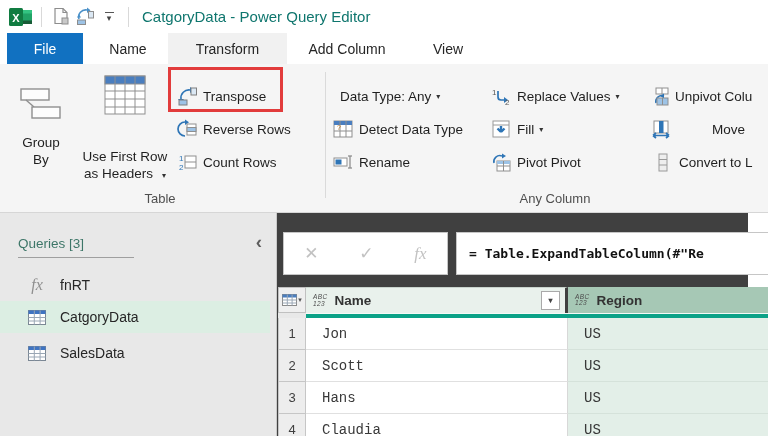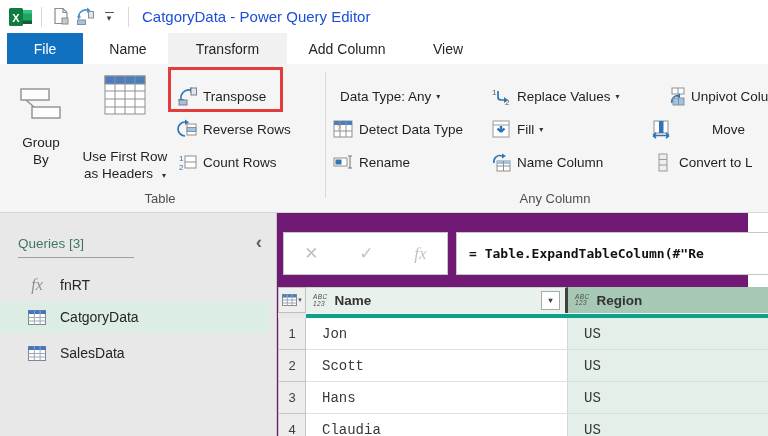--- a/index.html
+++ b/index.html
@@ -8,21 +8,21 @@
   button { background:none; border:none; font:inherit; color:inherit; text-align:left; padding:0; }
 
   
   #titlebar { position:absolute; left:0; top:0; width:768px; height:33px; background:#fff;
     display:flex; align-items:center; }
   .qa-sep { width:1px; height:20px; background:#d9d9d9; margin:0 7px; }
   #app-icon { margin-left:8px; }
   .qa-btn { display:flex; align-items:center; justify-content:center; width:24px; height:24px; }
   .qa-dd { font-size:9px; color:#444; line-height:6px; text-align:center; }
   .qa-dd .bar { display:block; width:9px; border-top:1.5px solid #555; margin:0 auto 2px auto; }
-  #window-title { font-size:15px; color:#1d4ed8; margin-left:6px; white-space:nowrap; }
+  #window-title { font-size:15px; color:#0f766e; margin-left:6px; white-space:nowrap; }
 
   
   #tabrow { position:absolute; left:0; top:33px; width:768px; height:31px; background:#fff; }
   .tab { position:absolute; top:0; height:31px; display:flex; align-items:center;
     justify-content:center; font-size:14px; color:#262626; cursor:default; }
   #tab-file { left:7px; width:76px; background:#1171c1; color:#fff; }
   #tab-home { left:92px; width:72px; }
   #tab-transform { left:168px; width:119px; background:#f1f1f1; }
   #tab-addcolumn { left:295px; width:104px; }
   #tab-view { left:415px; width:66px; }
@@ -40,21 +40,21 @@
 
   .small-btn { position:absolute; height:26px; display:flex; align-items:center;
     font-size:13.5px; color:#1f1f1f; white-space:nowrap; }
   .small-btn .sicon { width:22px; display:flex; justify-content:center; margin-right:5px; flex:none; }
   .dd { font-size:8px; color:#333; margin-left:5px; }
 
   #annotation-box { position:absolute; left:168px; top:67px; width:115px; height:45px;
     border:3px solid #e23c3c; pointer-events:none; z-index:50; }
 
   
-  #main { position:absolute; left:0; top:213px; width:748px; height:223px; background:#701a75; }
+  #main { position:absolute; left:0; top:213px; width:748px; height:223px; background:#404040; }
 
   
   #queries-panel { position:absolute; left:0; top:0; width:277px; height:223px;
     background:#e8e8e8; border-right:1px solid #c9c9c9; }
   #queries-header { position:absolute; left:18px; top:23px; font-size:13.5px; color:#3d7668; }
   #queries-underline { position:absolute; left:18px; top:44px; width:116px; height:1px; background:#9f9f9f; }
   #queries-collapse { position:absolute; right:14px; top:18px; font-size:19px; color:#5e5e5e; font-weight:bold; }
   .q-item { position:absolute; left:0; width:270px; height:32px; display:flex; align-items:center;
     font-size:14px; color:#262626; }
   .q-item .qicon { width:22px; margin-left:26px; margin-right:12px; display:flex; justify-content:center; }
@@ -280,24 +280,24 @@
     <span class="sicon">
       <svg width="20" height="19" viewBox="0 0 20 19">
         <path d="M3 10 a6 6 0 0 1 8 -7" fill="none" stroke="#2e75b6" stroke-width="1.6"></path>
         <path d="M11 0.5 l4 2.5 -4 2.5 Z" fill="#2e75b6"></path>
         <rect x="6" y="8" width="13" height="10" fill="#fff" stroke="#8f8f8f"></rect>
         <rect x="6" y="8" width="13" height="3" fill="#9dc3e6"></rect>
         <line x1="12.5" y1="8" x2="12.5" y2="18" stroke="#8f8f8f"></line>
         <line x1="6" y1="13" x2="19" y2="13" stroke="#8f8f8f"></line>
       </svg>
     </span>
-    <span>Name Column</span>
-  </button>
-
-  <button class="small-btn" style="left:664px; top:19px;">
+    <span>Pivot Pivot</span>
+  </button>
+
+  <button class="small-btn" style="left:648px; top:19px;">
     <span class="sicon">
       <svg width="20" height="19" viewBox="0 0 20 19">
         <rect x="7" y="1" width="12" height="6" fill="#fff" stroke="#8f8f8f"></rect>
         <line x1="13" y1="1" x2="13" y2="7" stroke="#8f8f8f"></line>
         <path d="M15 9 a6 6 0 0 0 -8 7" fill="none" stroke="#2e75b6" stroke-width="1.6"></path>
         <path d="M15 6.5 l4 2.5 -4 2.5 Z" fill="#2e75b6" transform="rotate(180 15 9)"></path>
         <rect x="8" y="11" width="11" height="7" fill="#9dc3e6" stroke="#8f8f8f"></rect>
         <line x1="13.5" y1="11" x2="13.5" y2="18" stroke="#8f8f8f"></line>
       </svg>
     </span>

